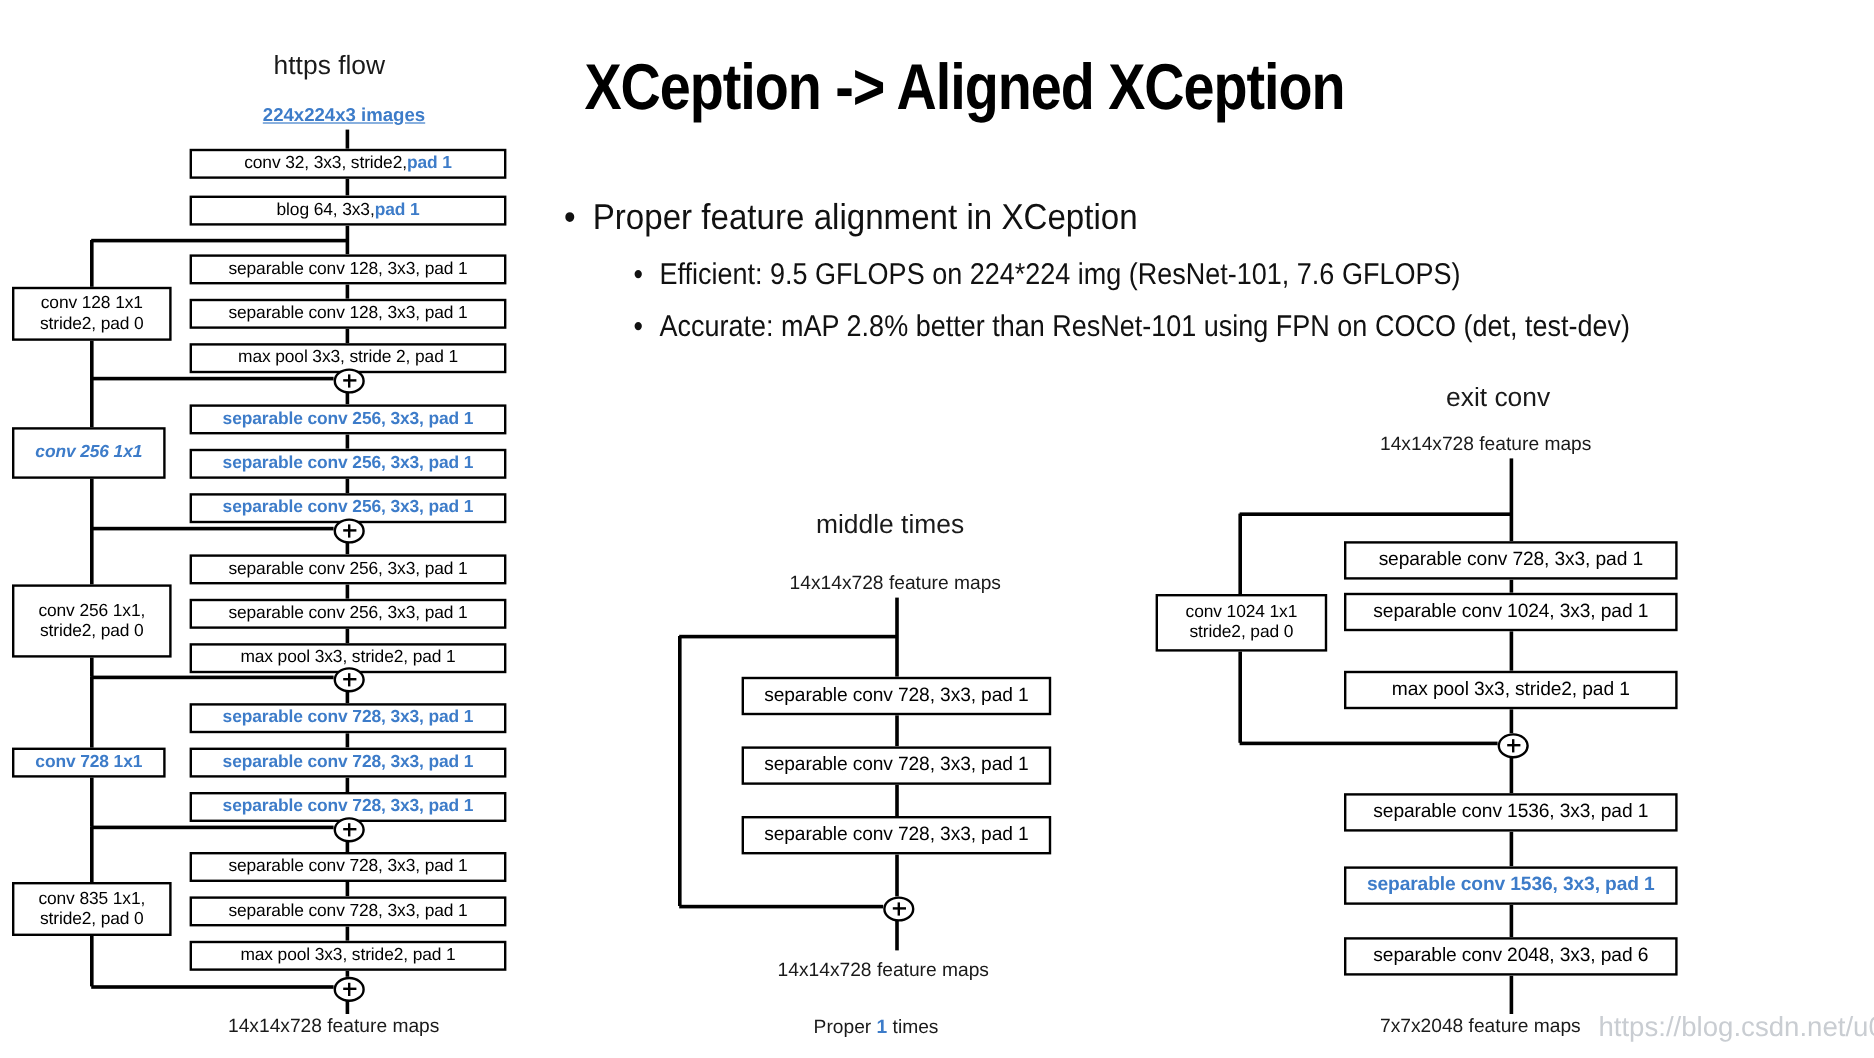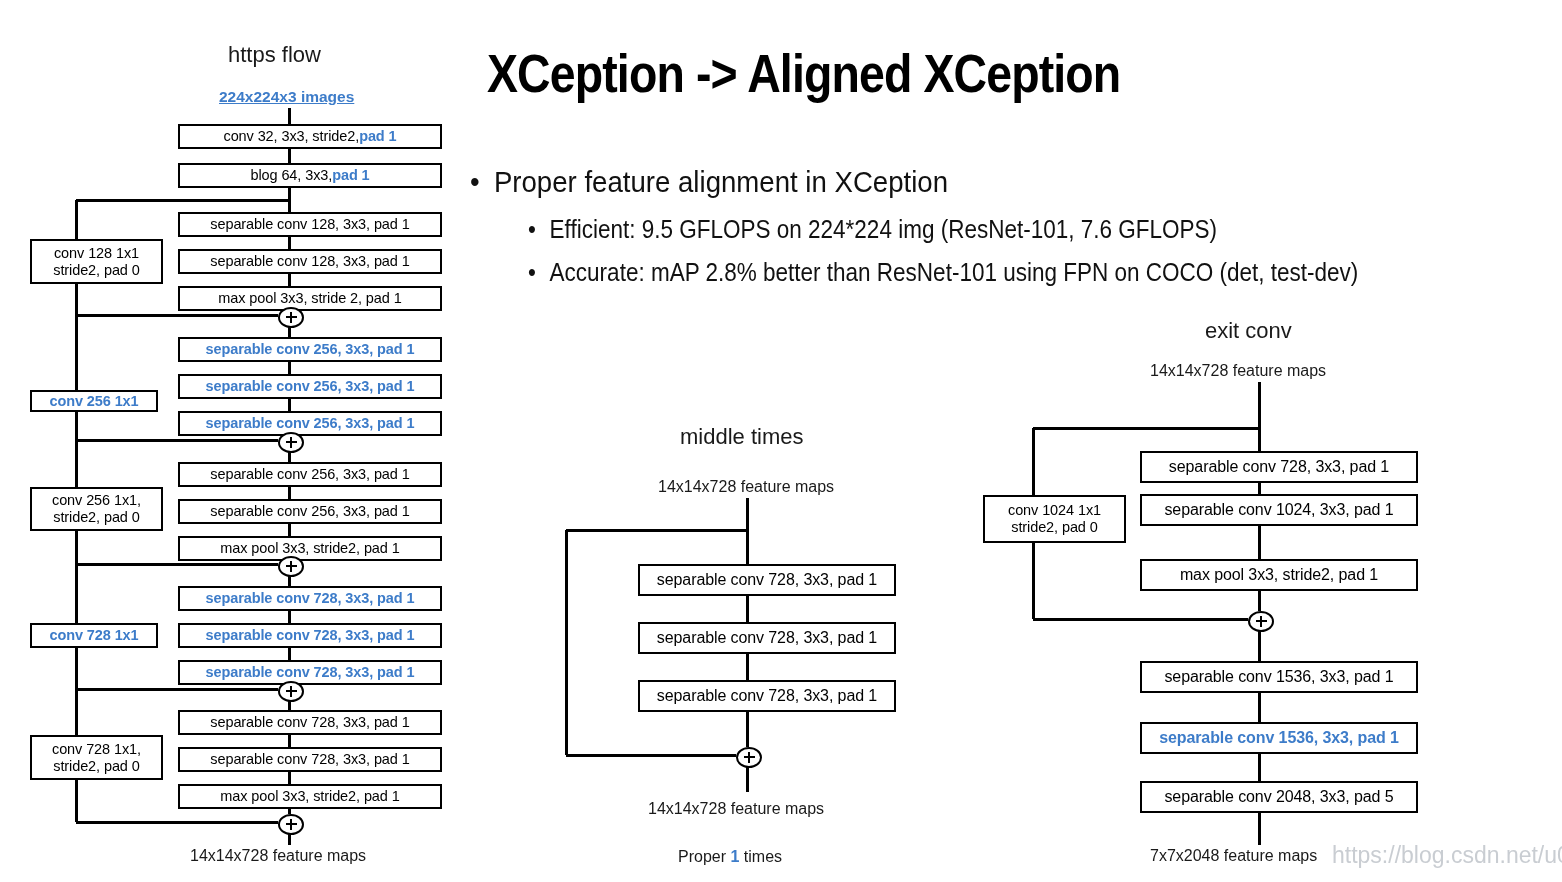--- a/index.html
+++ b/index.html
@@ -11,21 +11,20 @@
 
   
   .box{
     position:absolute;box-sizing:border-box;
     border:2.5px solid #000;background:#fff;
     display:flex;align-items:center;justify-content:center;
     text-align:center;line-height:1.15;
     font-size:14.5px;letter-spacing:-0.1px;
     white-space:nowrap;
     z-index:3;
-    margin-left:20px;
   }
   .box.blue{color:#3D7CC9;font-weight:bold;}
   .box.two-line{flex-direction:column;font-size:14.5px;}
   .box .l{display:block;}
 
   .vline{position:absolute;background:#000;width:3px;z-index:1;}
   .hline{position:absolute;background:#000;height:3px;z-index:1;}
 
   .plus{
     position:absolute;width:22px;height:17px;border:2.5px solid #000;
@@ -140,32 +139,32 @@
     <div class="box blue" style="left:158px;top:586px;width:264px;height:25px;">separable conv 728, 3x3, pad 1</div>
     <div class="box blue" style="left:158px;top:623px;width:264px;height:25px;">separable conv 728, 3x3, pad 1</div>
     <div class="box blue" style="left:158px;top:660px;width:264px;height:25px;">separable conv 728, 3x3, pad 1</div>
     <div class="box" style="left:158px;top:710px;width:264px;height:25px;">separable conv 728, 3x3, pad 1</div>
     <div class="box" style="left:158px;top:747px;width:264px;height:25px;">separable conv 728, 3x3, pad 1</div>
     <div class="box" style="left:158px;top:784px;width:264px;height:25px;">max pool 3x3, stride2, pad 1</div>
     <div class="box two-line" style="left:10px;top:239px;width:133px;height:45px;">
       <span class="l">conv 128 1x1</span>
       <span class="l">stride2, pad 0</span>
     </div>
-    <div class="box two-line blue" style="left:10px;top:390px;width:128px;height:22px;">
+    <div class="box two-line blue" style="left:10px;top:356px;width:128px;height:43px;font-style:italic;">
       <span class="l">conv 256 1x1</span>
     </div>
-    <div class="box two-line" style="left:10px;top:487px;width:133px;height:44px;">
+    <div class="box two-line" style="left:10px;top:487px;width:133px;height:61px;">
       <span class="l">conv 256 1x1,</span>
       <span class="l">stride2, pad 0</span>
     </div>
     <div class="box two-line blue" style="left:10px;top:623px;width:128px;height:25px;">
       <span class="l">conv 728 1x1</span>
     </div>
     <div class="box two-line" style="left:10px;top:735px;width:133px;height:45px;">
-      <span class="l">conv 728 1x1,</span>
+      <span class="l">conv 835 1x1,</span>
       <span class="l">stride2, pad 0</span>
     </div>
   </div>
 
 <div id="slide-title">XCeption -&gt; Aligned XCeption</div>
 
 <div class="bullet-l1">
   <span class="dot1">•</span><span>Proper feature alignment in XCeption</span>
 </div>
 <div class="bullet-l2" style="top:215px;">
@@ -214,20 +213,20 @@
     <div class="hline" style="left:1033px;top:426.5px;width:226px;"></div>
     <div class="vline" style="left:1031.5px;top:428px;height:191px;"></div>
     <div class="hline" style="left:1033px;top:617.5px;width:215px;"></div>
   </div>
 <div id="exit-boxes">
     <div class="box" style="left:1120px;top:451px;width:278px;height:32px;font-size:16px;">separable conv 728, 3x3, pad 1</div>
     <div class="box" style="left:1120px;top:494px;width:278px;height:32px;font-size:16px;">separable conv 1024, 3x3, pad 1</div>
     <div class="box" style="left:1120px;top:559px;width:278px;height:32px;font-size:16px;">max pool 3x3, stride2, pad 1</div>
     <div class="box" style="left:1120px;top:661px;width:278px;height:32px;font-size:16px;">separable conv 1536, 3x3, pad 1</div>
     <div class="box blue" style="left:1120px;top:722px;width:278px;height:32px;font-size:16px;">separable conv 1536, 3x3, pad 1</div>
-    <div class="box" style="left:1120px;top:781px;width:278px;height:32px;font-size:16px;">separable conv 2048, 3x3, pad 5</div>
+    <div class="box" style="left:1120px;top:781px;width:278px;height:32px;font-size:16px;">separable conv 2048, 3x3, pad 6</div>
     <div class="box two-line" style="left:963px;top:495px;width:143px;height:48px;">
       <span class="l">conv 1024 1x1</span>
       <span class="l">stride2, pad 0</span>
     </div>
   </div>
 
 <div id="watermark">https://blog.csdn.net/u011974639</div>
 
 </body></html>

